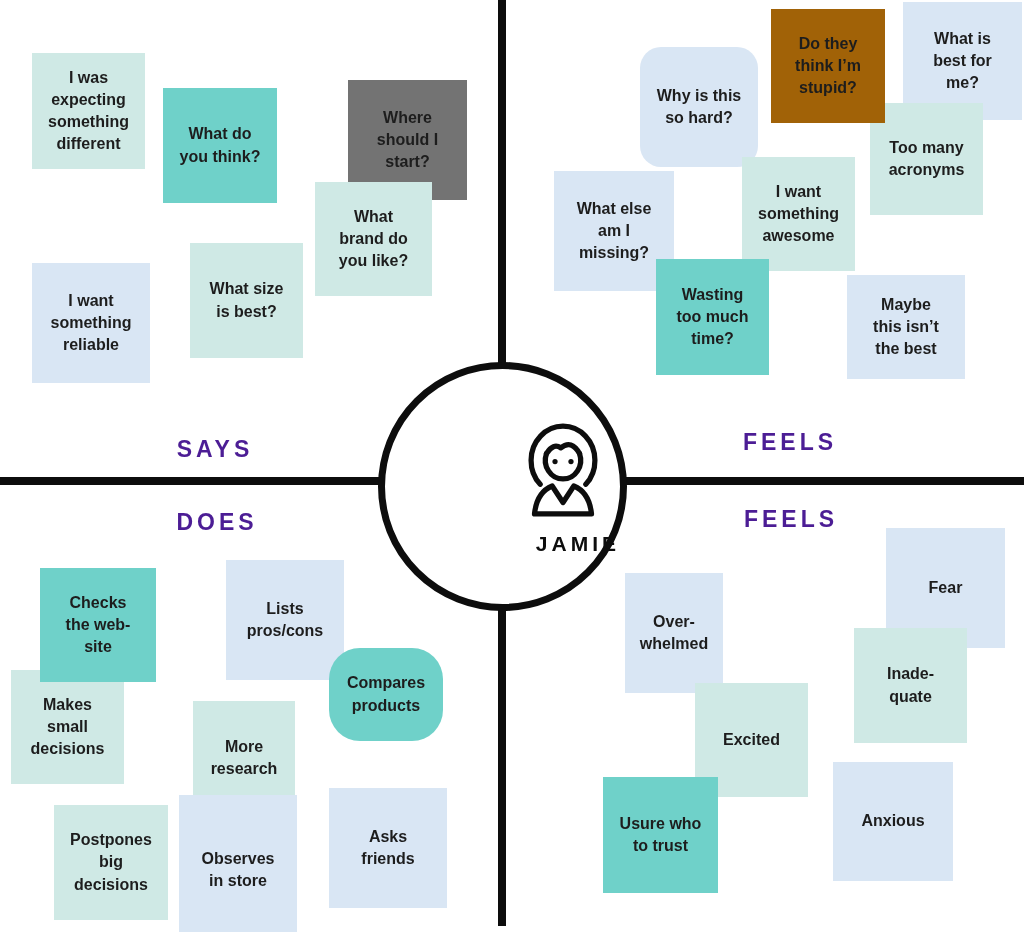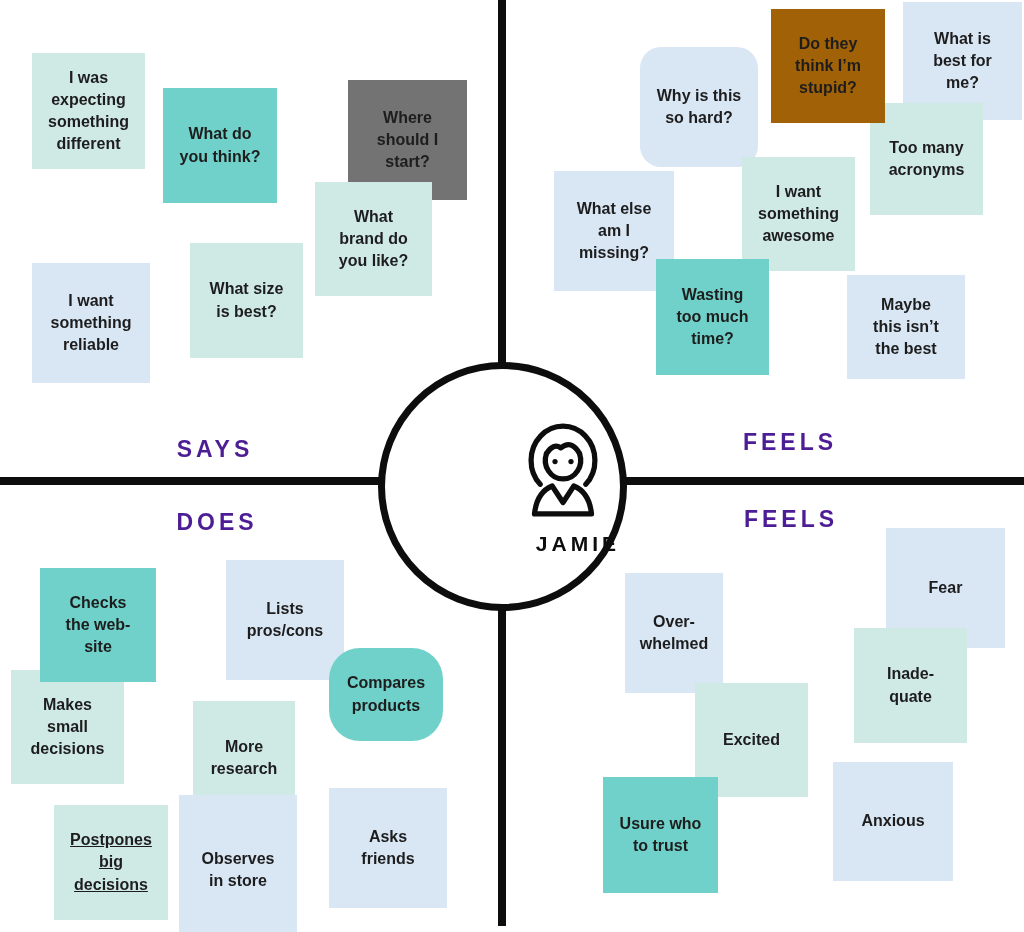--- a/index.html
+++ b/index.html
@@ -164,21 +164,21 @@
       </div>
       <div class="note" style="left: 193px; top: 662px; width: 102px; height: 114px; background: rgb(207, 233, 229); margin-top: 39px;">
         <div class="note-text">More<br>research</div>
       </div>
       <div class="note" style="left: 329px; top: 648px; width: 114px; height: 93px; background: rgb(111, 209, 201); border-radius: 31px;">
         <div class="note-text">Compares<br>products</div>
       </div>
       <div class="note" style="left: 179px; top: 795px; width: 118px; height: 150px; background: rgb(217, 230, 244);">
         <div class="note-text">Observes<br>in store</div>
       </div>
-      <div class="note" style="left: 54px; top: 805px; width: 114px; height: 115px; background: rgb(207, 233, 229); text-decoration: underline;">
+      <div class="note" style="left: 54px; top: 805px; width: 114px; height: 115px; background: rgb(207, 233, 229);">
         <div class="note-text">Postpones<br>big<br>decisions</div>
       </div>
       <div class="note" style="left: 329px; top: 788px; width: 118px; height: 120px; background: rgb(217, 230, 244);">
         <div class="note-text">Asks<br>friends</div>
       </div>
       <div class="note" style="left: 886px; top: 528px; width: 119px; height: 120px; background: rgb(217, 230, 244);">
         <div class="note-text">Fear</div>
       </div>
       <div class="note" style="left: 854px; top: 628px; width: 113px; height: 115px; background: rgb(207, 233, 229);">
         <div class="note-text">Inade-<br>quate</div>

